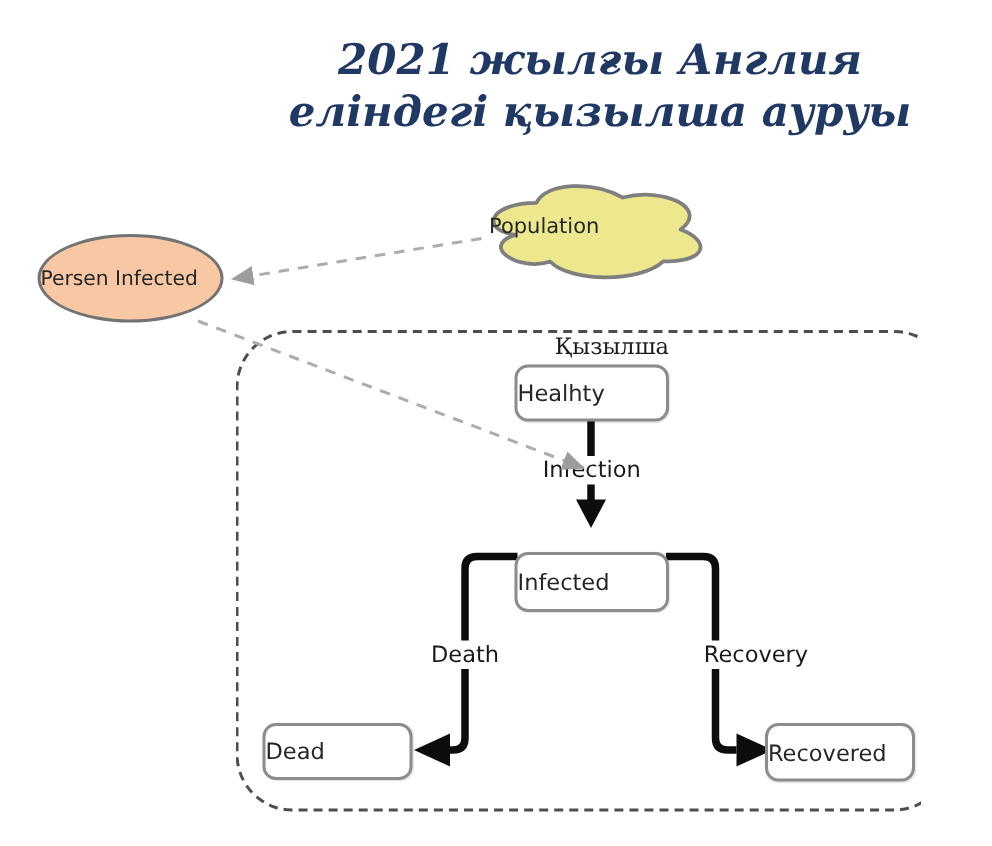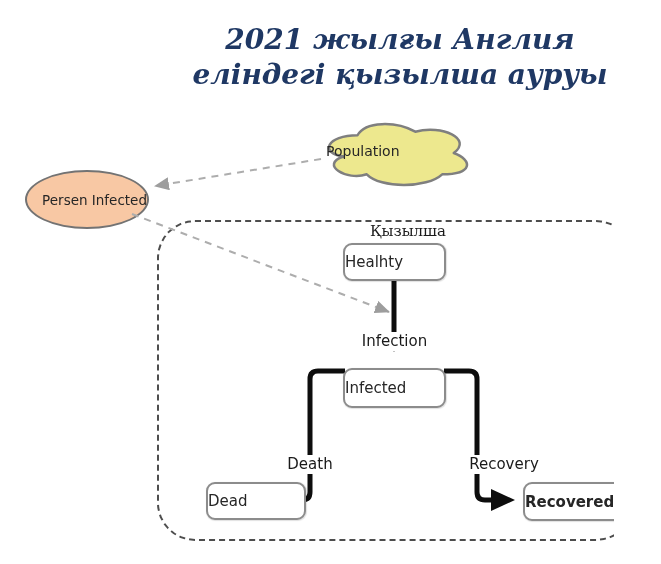--- a/index.html
+++ b/index.html
@@ -22,44 +22,44 @@
     border:2.5px dashed #4d4d4d;border-radius:38px;box-sizing:border-box;z-index:0;
   }
 
   .cloud-wrap{position:absolute;left:316px;top:114px;width:160px;height:78px;z-index:2;}
   .cloud-label{
     position:absolute;left:326px;top:143px;width:140px;
     font-size:14px;color:#262626;z-index:3;
   }
 
   .person-ellipse{
-    position:absolute;left:25px;top:170px;width:124px;height:59px;box-sizing:border-box;
+    position:absolute;left:25px;top:156px;width:124px;height:59px;box-sizing:border-box;
     background:#f8c8a4;border:2.5px solid #737373;border-radius:50%;z-index:2;
-    display:flex;align-items:center;justify-content:flex-end;font-size:13.5px;color:#262626;
+    display:flex;align-items:center;justify-content:flex-start;font-size:13.5px;color:#262626;
   }
 
   .node{
     position:absolute;box-sizing:border-box;background:#ffffff;
     border:2px solid #8c8c8c;border-radius:9px;z-index:2;
     display:flex;align-items:center;justify-content:flex-start;
     font-size:15px;color:#262626;box-shadow:0.5px 0.5px 1px rgba(0,0,0,0.12);
   }
   .node-healthy{left:343px;top:243px;width:103px;height:38px;}
   .node-infected{left:343px;top:368px;width:103px;height:40px;}
-  .node-dead{left:175px;top:482px;width:100px;height:38px;margin-left:31px;}
-  .node-recovered{left:523px;top:482px;width:100px;height:39px;font-weight:bold;}
+  .node-dead{left:175px;top:482px;width:100px;height:38px;}
+  .node-recovered{left:510px;top:482px;width:100px;height:39px;}
 
   .group-label{
     position:absolute;left:343px;top:222px;width:103px;text-align:right;z-index:3;
     font-family:"DejaVu Serif","Liberation Serif",serif;font-size:15px;color:#1a1a1a;
   }
 
   .edge-label{
     position:absolute;z-index:3;text-align:center;font-size:15px;color:#1a1a1a;
-    background:#ffffff;line-height:19px;margin-top:28px;
+    background:#ffffff;line-height:19px;
   }
   .edge-infection{left:346px;top:304px;width:97px;}
   .edge-death{left:274px;top:427px;width:72px;}
   .edge-recovery{left:456px;top:427px;width:96px;}
 </style>
 </head>
 <body>
 
 <div class="canvas">
 

